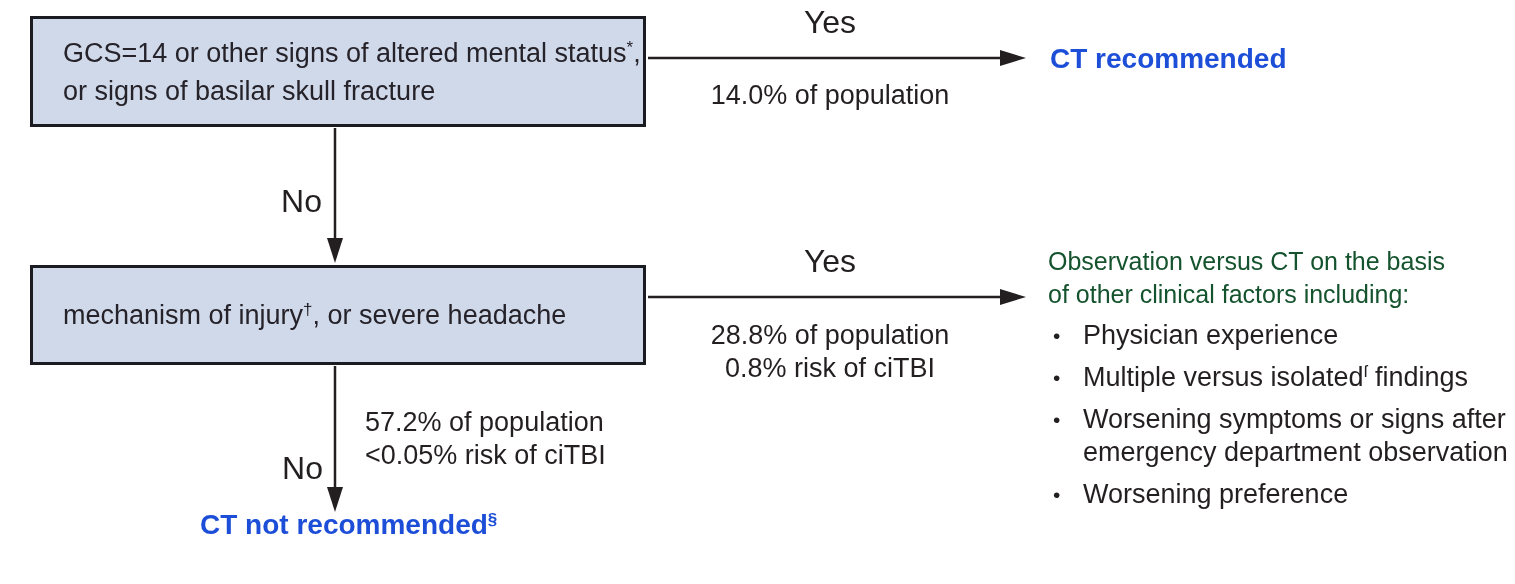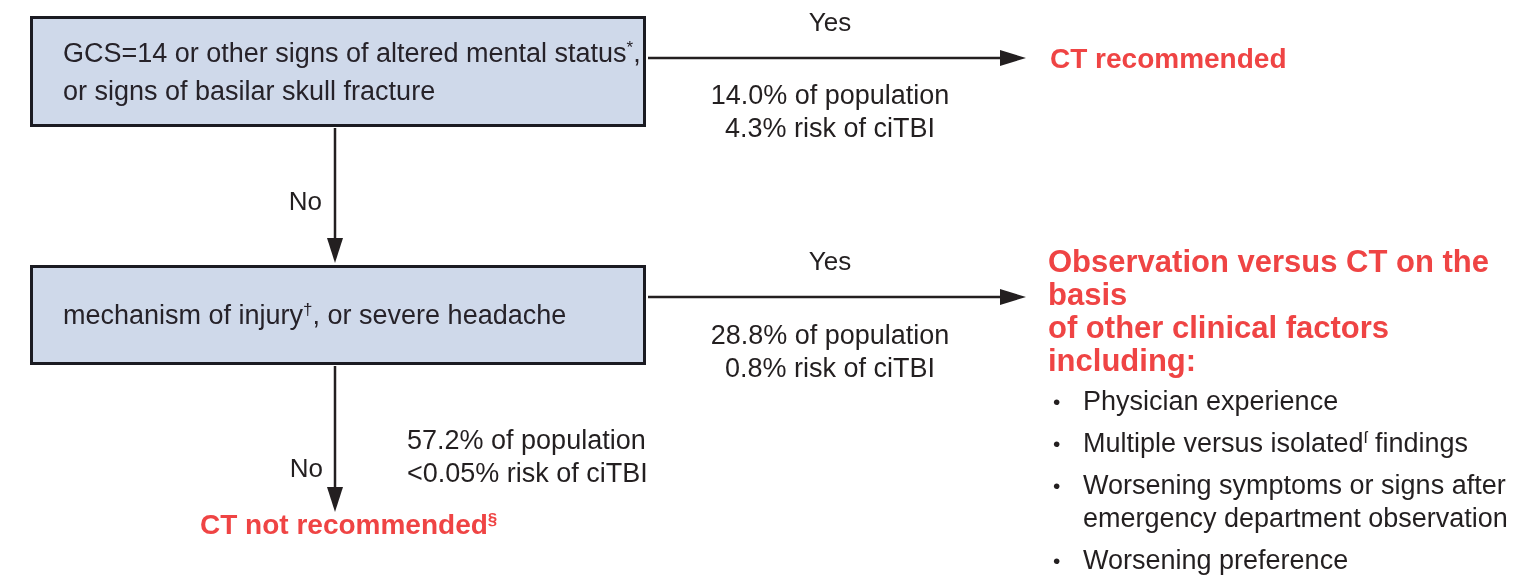--- a/index.html
+++ b/index.html
@@ -24,41 +24,41 @@
     font-size: 27px;
     line-height: 38px;
     color: #262229;
   }
   .sup {
     font-size: 17px;
     vertical-align: 9px;
     line-height: 0;
   }
   .branch-label {
-    font-size: 26px;
+    font-size: 32px;
     line-height: 32px;
   }
   .center { text-align: center; }
   .right { text-align: right; margin-top: 23px; }
   .stats {
     font-size: 27px;
     line-height: 33px;
   }
   .outcome-bold {
     font-size: 28px;
     font-weight: bold;
     line-height: 34px;
-    color: #ef4444;
+    color: #1d4ed8;
     white-space: nowrap;
   }
   .obs-heading {
-    font-size: 31px;
-    font-weight: bold;
+    font-size: 25px;
+    font-weight: normal;
     line-height: 33px;
-    color: #ef4444;
+    color: #14532d;
   }
   .bullet-list {
     list-style: none;
     margin: 8px 0 0 0;
     padding: 0;
   }
   .bullet-item {
     display: flex;
     align-items: flex-start;
     margin-bottom: 9px;
@@ -98,21 +98,20 @@
   <div class="abs decision-box" style="left:30px; top:16px; width:616px; height:111px;">
     <div>
       <span>GCS=14 or other signs of altered mental status</span><span class="sup">*</span><span>,</span>
     </div>
     <div>or signs of basilar skull fracture</div>
   </div>
 
   <div class="abs branch-label center" style="left:680px; top:6px; width:300px;">Yes</div>
   <div class="abs stats center" style="left:655px; top:79px; width:350px;">
     <div>14.0% of population</div>
-    <div>4.3% risk of ciTBI</div>
   </div>
 
   <div class="abs outcome-bold" style="left:1050px; top:42px;">CT recommended</div>
 
   <div class="abs branch-label right" style="left:222px; top:162px; width:100px;">No</div>
 
   <div class="abs decision-box" style="left:30px; top:265px; width:616px; height:100px;">
     <div>
       <span>mechanism of injury</span><span class="sup">†</span><span>, or severe headache</span>
     </div>
@@ -144,21 +143,21 @@
 emergency department observation</span><span class="sup"></span><span></span></span>
       </li>
       <li class="bullet-item">
         <span class="bullet-dot">•</span>
         <span class="bullet-text"><span>Worsening preference</span><span class="sup"></span><span></span></span>
       </li>
     </ul>
   </div>
 
   <div class="abs branch-label right" style="left:223px; top:429px; width:100px; line-height:33px;">No</div>
-  <div class="abs stats" style="left:365px; top:424px; width:320px;margin-left:42px;">
+  <div class="abs stats" style="left:365px; top:406px; width:320px;">
     <div>57.2% of population</div>
     <div>&lt;0.05% risk of ciTBI</div>
   </div>
 
   <div class="abs outcome-bold" style="left:200px; top:508px;">
     <span>CT not recommended</span><span class="sup" style="font-weight:bold;">§</span>
   </div>
 
 </div>
 

